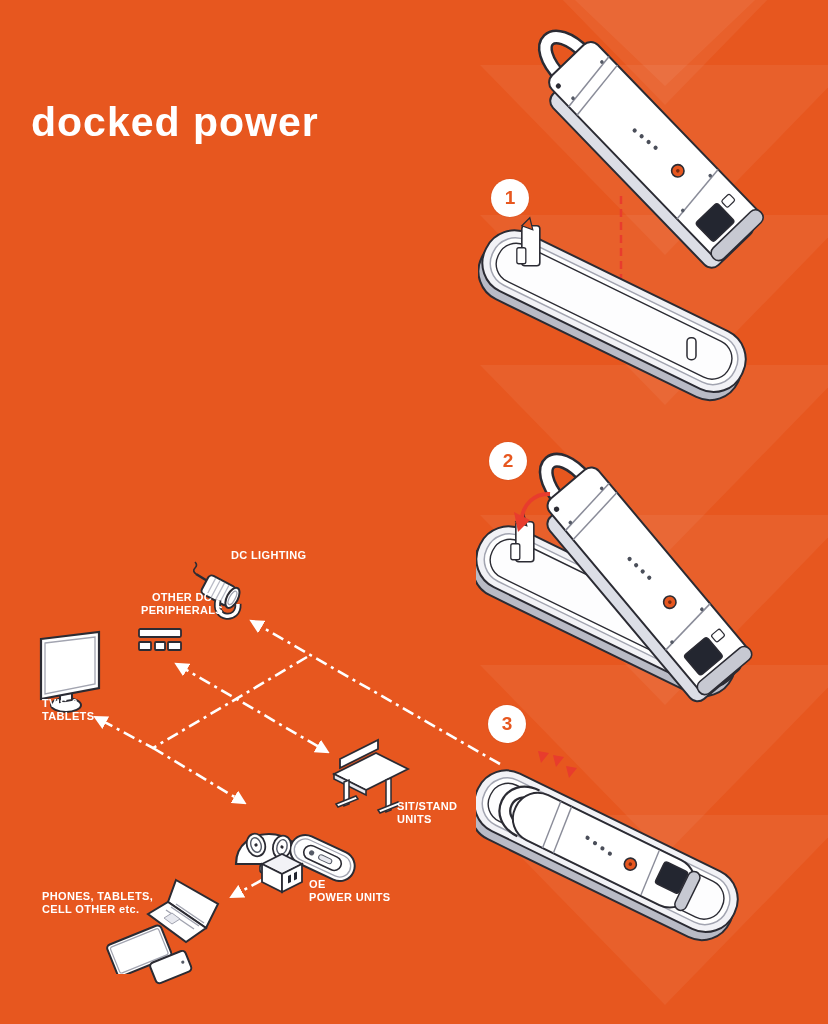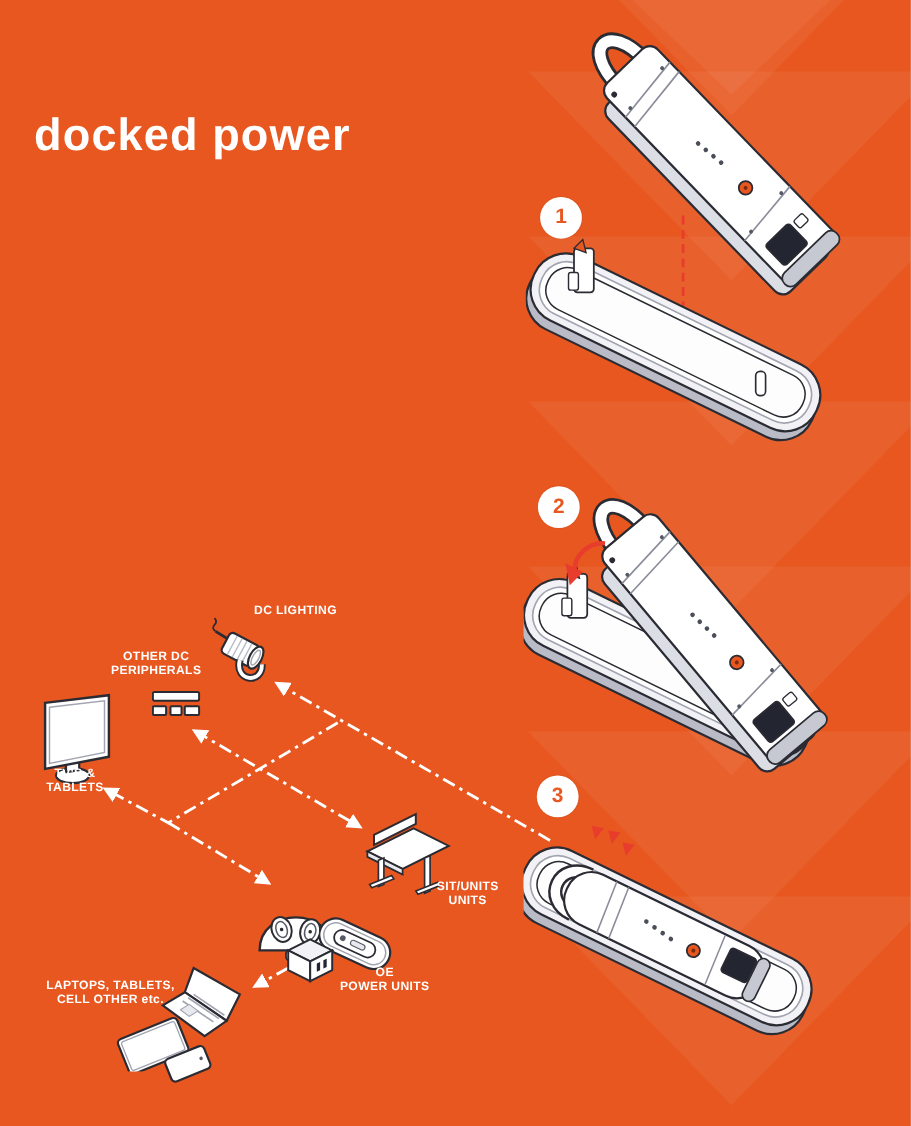--- a/index.html
+++ b/index.html
@@ -23,22 +23,22 @@
     font-size:19px;font-weight:bold;
     display:flex;align-items:center;justify-content:center;
     box-shadow:0 0 0 1px rgba(0,0,0,0.03);
     z-index:6;
   }
   .lbl{
     position:absolute;color:#ffffff;font-weight:bold;
     font-size:11px;line-height:13px;letter-spacing:0.35px;
     z-index:6;white-space:nowrap;
   }
-  .lbl span{display:block;text-align:center;}
-  .lbl.center{text-align:center;}
+  .lbl span{display:block;}
+  .lbl.center{text-align:center;margin-left:40px;}
 </style>
 </head>
 <body>
 
 <div id="canvas">
 
   <svg width="0" height="0">
     <defs>
       <g id="unit-shape">
         <path d="M -17,8 C -17,-40 17,-40 17,8" fill="none" stroke="#2B2B33" stroke-width="15"></path>
@@ -276,25 +276,25 @@
   </div>
   <div class="lbl center" style="left:100px;top:591px;width:84px">
     <span>OTHER DC</span>
     <span>PERIPHERALS</span>
   </div>
   <div class="lbl" style="left:42px;top:697px">
     <span>TV'S &amp;</span>
     <span>TABLETS</span>
   </div>
   <div class="lbl" style="left:397px;top:800px">
-    <span>SIT/UNITS</span>
+    <span>SIT/STAND</span>
     <span>UNITS</span>
   </div>
   <div class="lbl" style="left:309px;top:878px">
     <span>OE</span>
     <span>POWER UNITS</span>
   </div>
   <div class="lbl" style="left:42px;top:890px">
-    <span>LAPTOPS, TABLETS,</span>
+    <span>PHONES, TABLETS,</span>
     <span>CELL OTHER etc.</span>
   </div>
 
 </div>
 
 </body></html>

